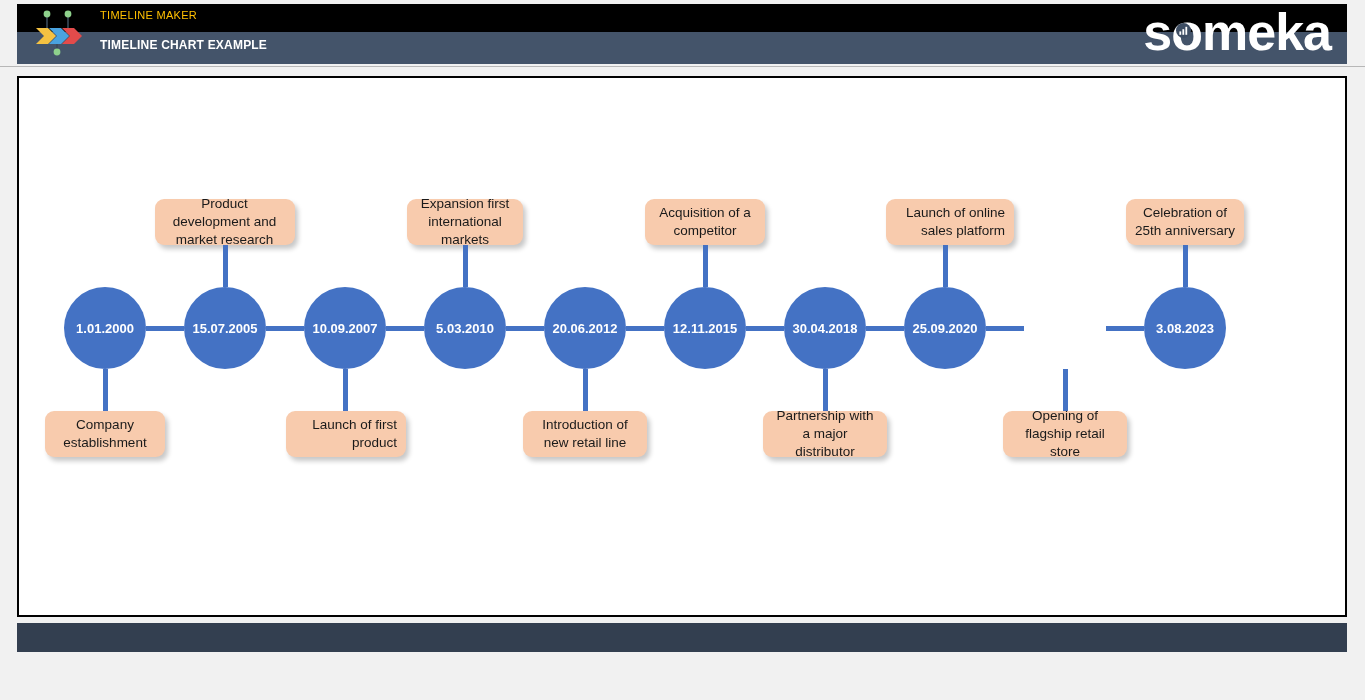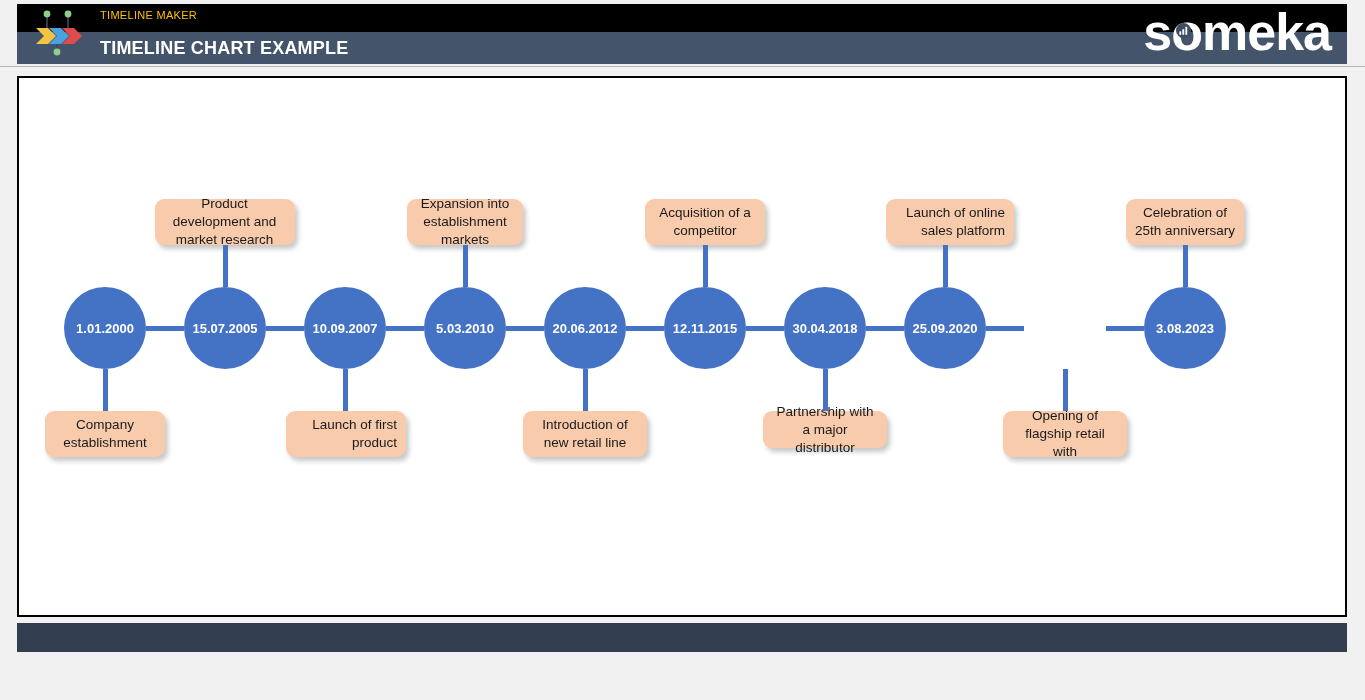--- a/index.html
+++ b/index.html
@@ -23,21 +23,21 @@
   .header-topline {
     position: absolute; left: 0; top: 0; width: 1365px; height: 4px; background: #f1f1f1;
   }
   .brand-title {
     position: absolute; left: 100px; top: 9px;
     color: #ffc000; font-size: 11px; letter-spacing: .3px;
     font-family: "Liberation Sans", sans-serif;
   }
   .chart-title {
     position: absolute; left: 100px; top: 38px;
-    color: #ffffff; font-size: 18px; font-weight: bold; letter-spacing: .2px;
+    color: #ffffff; font-size: 12px; font-weight: bold; letter-spacing: .2px;
   }
   .logo-mark { position: absolute; left: 30px; top: 8px; width: 64px; height: 50px; }
   .someka-logo {
     position: absolute; right: 34px; top: 8px;
     color: #ffffff; font-size: 52px; font-weight: 600;
     letter-spacing: -1px; line-height: 48px;
   }
   .someka-o { position: relative; display: inline-block; }
   .someka-o svg { position: absolute; left: 5px; top: 15px; }
   .header-divider {
@@ -144,53 +144,53 @@
         <span>10.09.2007</span>
       </div>
       <div class="label-box" style="width: 120px; height: 46px; left: 267px; top: 333px; text-align: right;">
         <span>Launch of first product</span>
       </div>
       <div class="stem" style="left: 323.5px; top: 291px; height: 42px;"></div>
       <div class="node" style="left: 405px; text-align: center;">
         <span>5.03.2010</span>
       </div>
       <div class="label-box" style="width: 116px; height: 46px; left: 388px; top: 121px;">
-        <span>Expansion into establishment markets</span>
+        <span>Expansion first international markets</span>
       </div>
       <div class="stem" style="left: 443.5px; top: 167px; height: 42px;"></div>
       <div class="node" style="left: 525px;">
         <span>20.06.2012</span>
       </div>
       <div class="label-box" style="width: 124px; height: 46px; left: 504px; top: 333px;">
         <span>Introduction of new retail line</span>
       </div>
       <div class="stem" style="left: 563.5px; top: 291px; height: 42px;"></div>
       <div class="node" style="left: 645px;">
         <span>12.11.2015</span>
       </div>
       <div class="label-box" style="width: 120px; height: 46px; left: 626px; top: 121px;">
         <span>Acquisition of a competitor</span>
       </div>
       <div class="stem" style="left: 683.5px; top: 167px; height: 42px;"></div>
       <div class="node" style="left: 765px; align-items: center;">
         <span>30.04.2018</span>
       </div>
-      <div class="label-box" style="width: 124px; height: 37px; left: 744px; top: 333px; justify-content: flex-end;">
+      <div class="label-box" style="width: 124px; height: 46px; left: 744px; top: 333px; justify-content: flex-end;">
         <span>Partnership with a major distributor</span>
       </div>
       <div class="stem" style="left: 803.5px; top: 291px; height: 42px;"></div>
       <div class="node" style="left: 885px;">
         <span>25.09.2020</span>
       </div>
       <div class="label-box" style="width: 128px; height: 46px; left: 867px; top: 121px; text-align: right;">
         <span>Launch of online sales platform</span>
       </div>
       <div class="stem" style="left: 923.5px; top: 167px; height: 42px;"></div>
       <div class="label-box" style="width: 124px; height: 46px; left: 984px; top: 333px;">
-        <span>Opening of flagship retail with</span>
+        <span>Opening of flagship retail store</span>
       </div>
       <div class="stem" style="left: 1043.5px; top: 291px; height: 42px;"></div>
       <div class="node" style="left: 1125px; text-align: right;">
         <span>3.08.2023</span>
       </div>
       <div class="label-box" style="width: 118px; height: 46px; left: 1107px; top: 121px;">
         <span>Celebration of 25th anniversary</span>
       </div>
       <div class="stem" style="left: 1163.5px; top: 167px; height: 42px;"></div>
     </div>

